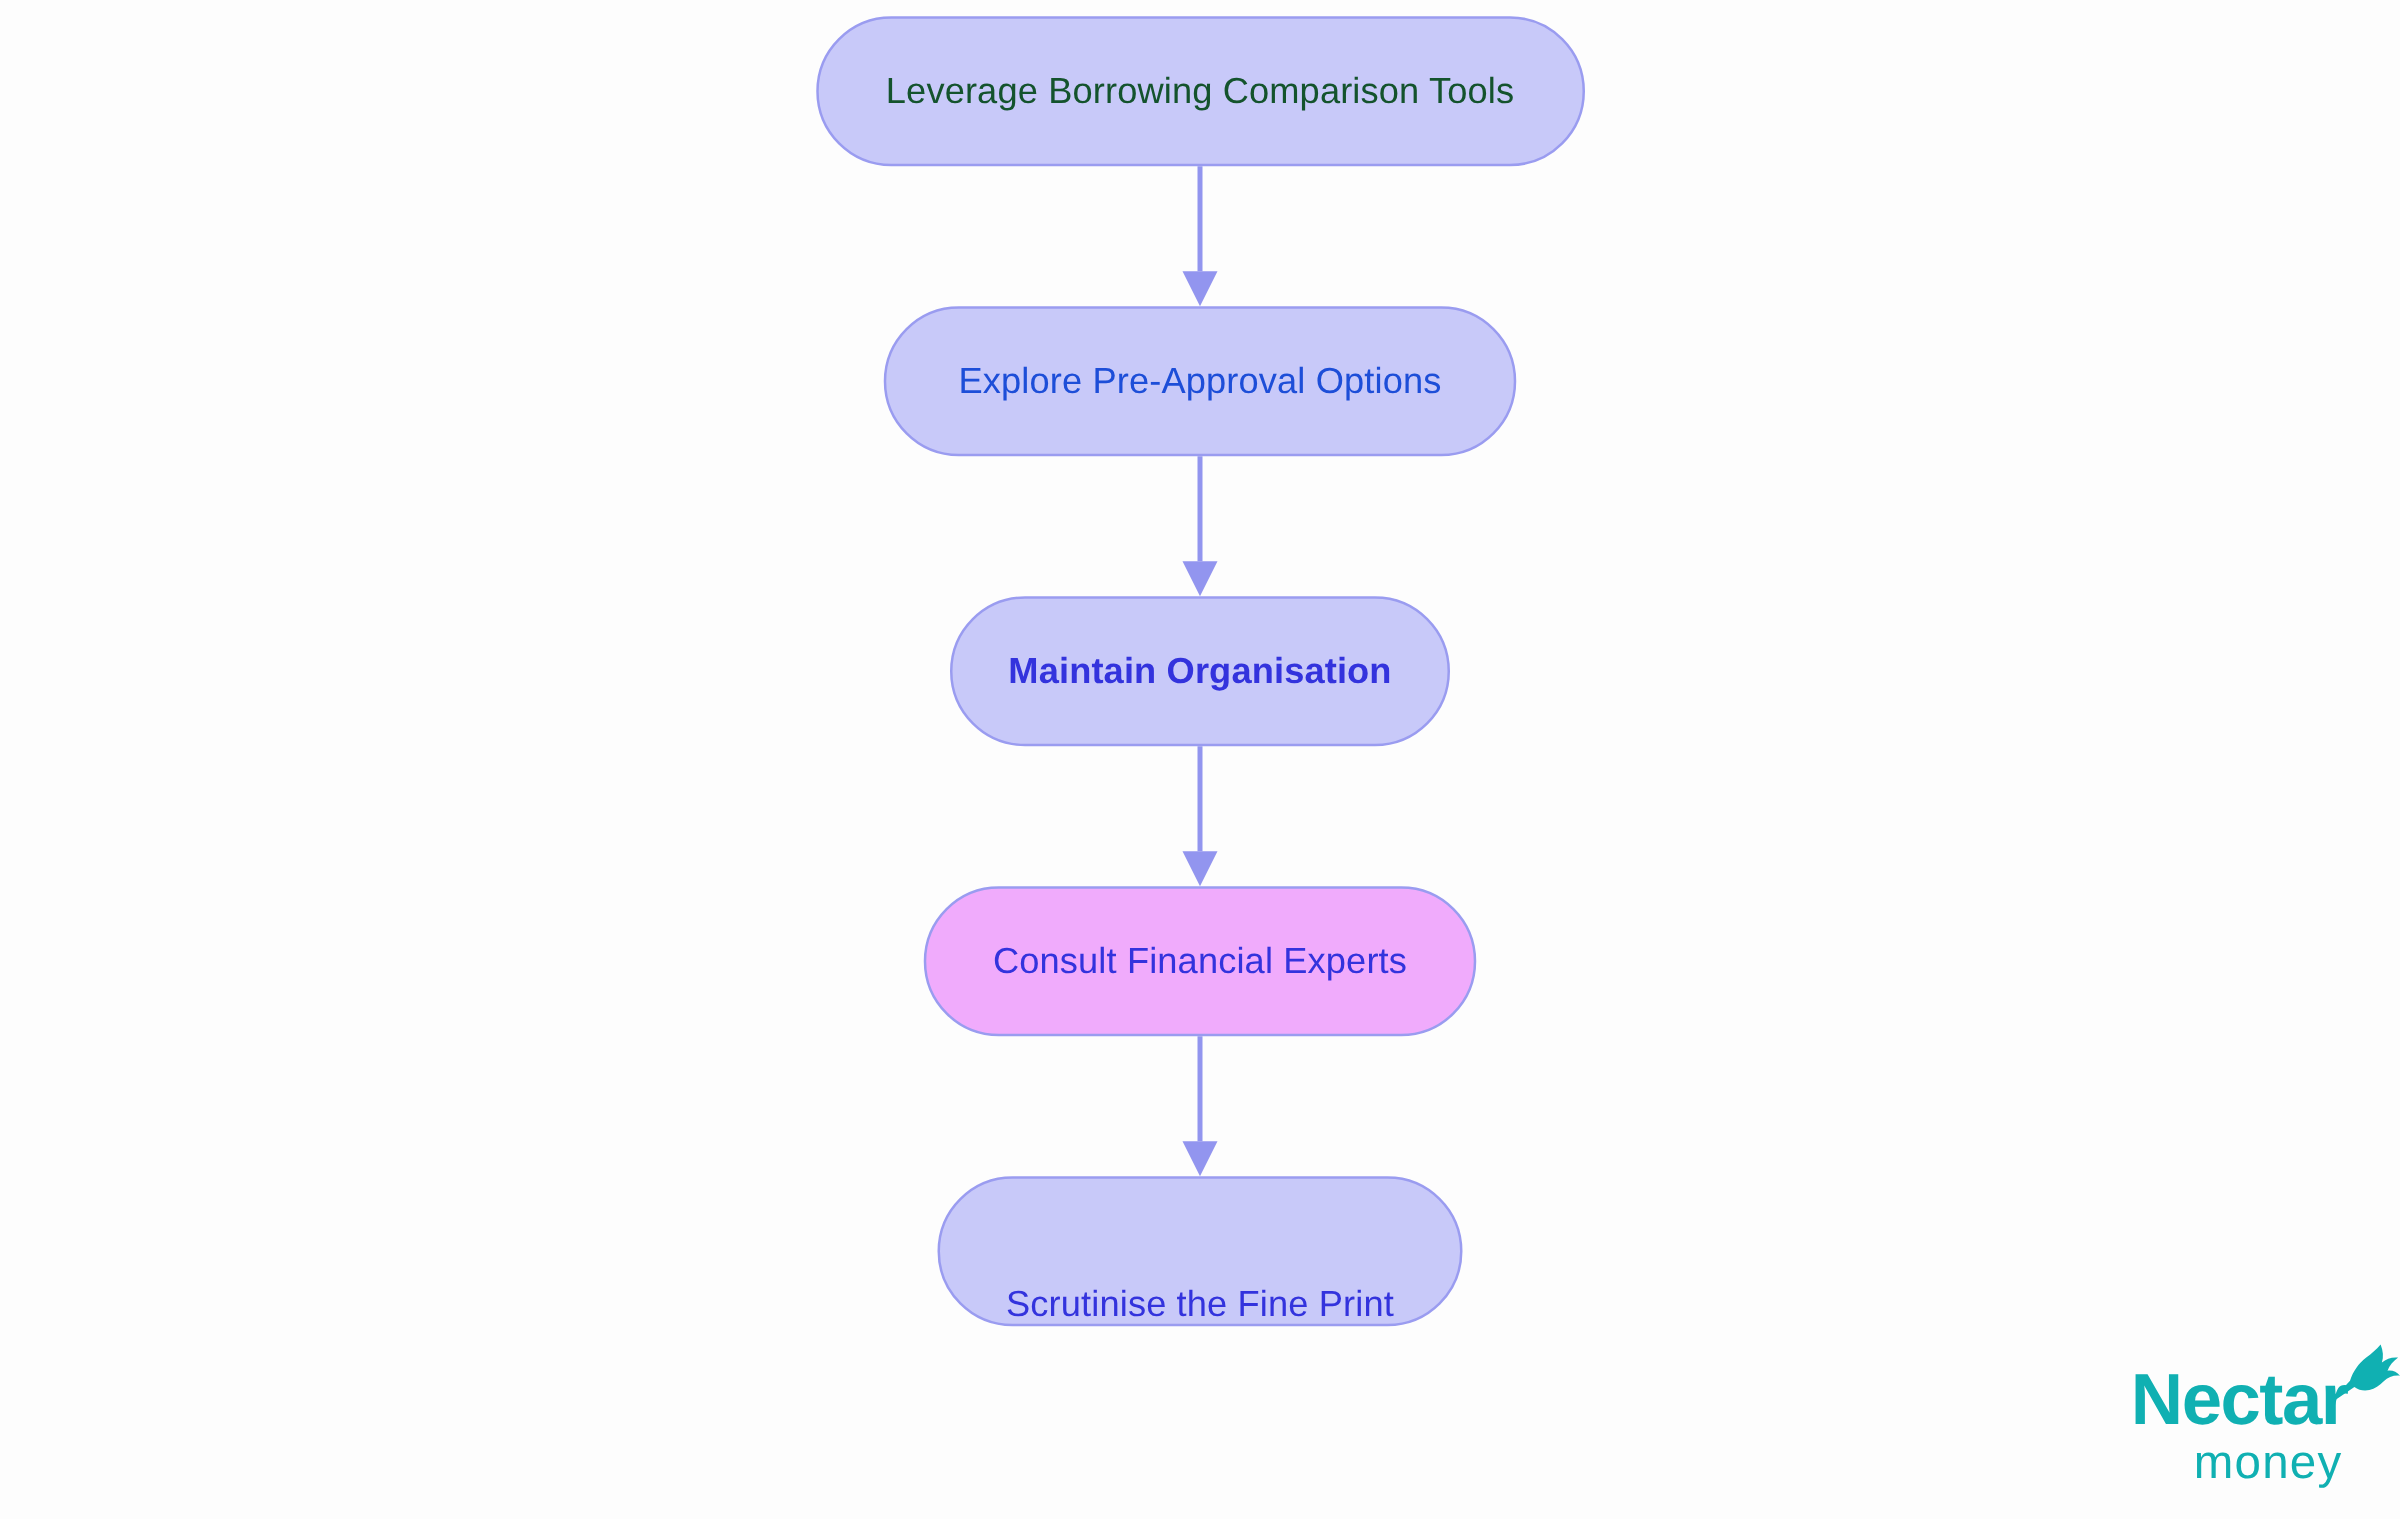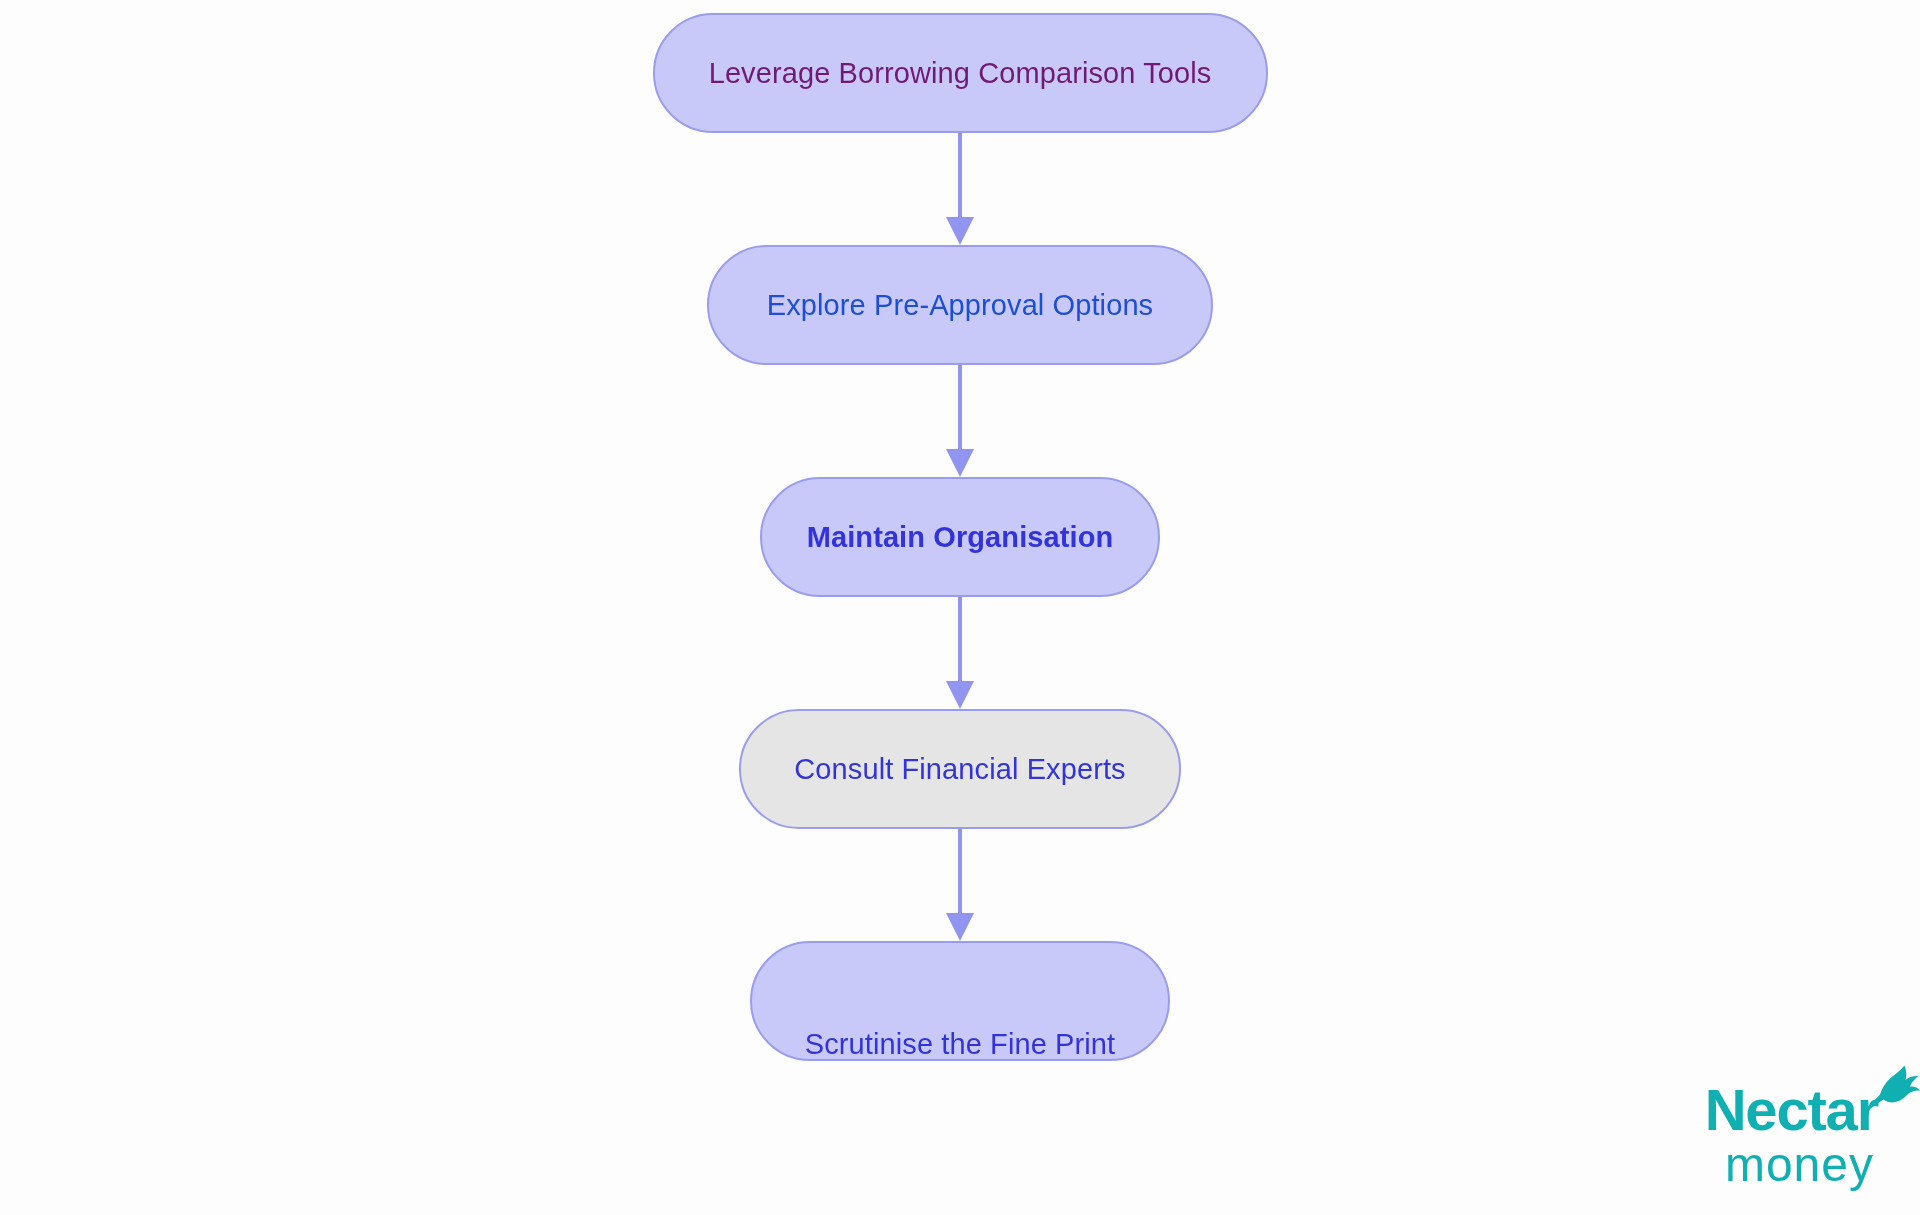--- a/index.html
+++ b/index.html
@@ -108,21 +108,21 @@
   }
   .logo-word {
     font-size: 58px;
     font-weight: 700;
     letter-spacing: -1.2px;
     line-height: 1;
     display: block;
     text-align: left;
   }
   .logo-sub {
-    font-size: 48px;
+    font-size: 38px;
     font-weight: 300;
     letter-spacing: 1px;
     line-height: 1;
     display: block;
     text-align: right;
     margin-top: 2px;
     padding-right: 4px;
   }
   .logo-bird {
     position: absolute;
@@ -133,21 +133,21 @@
   }
 </style>
 </head>
 <body style="background: rgb(253, 253, 253);">
 
 <div id="flow-canvas">
 
   <div class="flow-column">
 
     <div class="node n0" style="background: rgb(200, 201, 249); border-color: rgb(154, 156, 240);">
-      <span class="node-label" style="color: #701a75;">Leverage Borrowing Comparison Tools</span>
+      <span class="node-label" style="color: #14532d;">Leverage Borrowing Comparison Tools</span>
     </div>
 
     <div class="connector">
       <div class="stem" style="background: rgb(146, 149, 239);"></div>
       <div class="head" style="border-top-color: rgb(146, 149, 239);"></div>
     </div>
 
     <div class="node n1" style="background: rgb(200, 201, 249); border-color: rgb(154, 156, 240);">
       <span class="node-label" style="color: #1d4ed8;">Explore Pre-Approval Options</span>
     </div>
@@ -159,21 +159,21 @@
 
     <div class="node n2" style="background: rgb(200, 201, 249); border-color: rgb(154, 156, 240);">
       <span class="node-label" style="color: rgb(51, 51, 221); font-weight: bold;">Maintain Organisation</span>
     </div>
 
     <div class="connector">
       <div class="stem" style="background: rgb(146, 149, 239);"></div>
       <div class="head" style="border-top-color: rgb(146, 149, 239);"></div>
     </div>
 
-    <div class="node n3" style="background: #e5e5e5; border-color: rgb(154, 156, 240);">
+    <div class="node n3" style="background: #f0abfc; border-color: rgb(154, 156, 240);">
       <span class="node-label" style="color: rgb(51, 51, 221);">Consult Financial Experts</span>
     </div>
 
     <div class="connector">
       <div class="stem" style="background: rgb(146, 149, 239);"></div>
       <div class="head" style="border-top-color: rgb(146, 149, 239);"></div>
     </div>
 
     <div class="node n4" style="background: rgb(200, 201, 249); border-color: rgb(154, 156, 240);">
       <span class="node-label" style="color: rgb(51, 51, 221);">Scrutinise the Fine Print</span>

